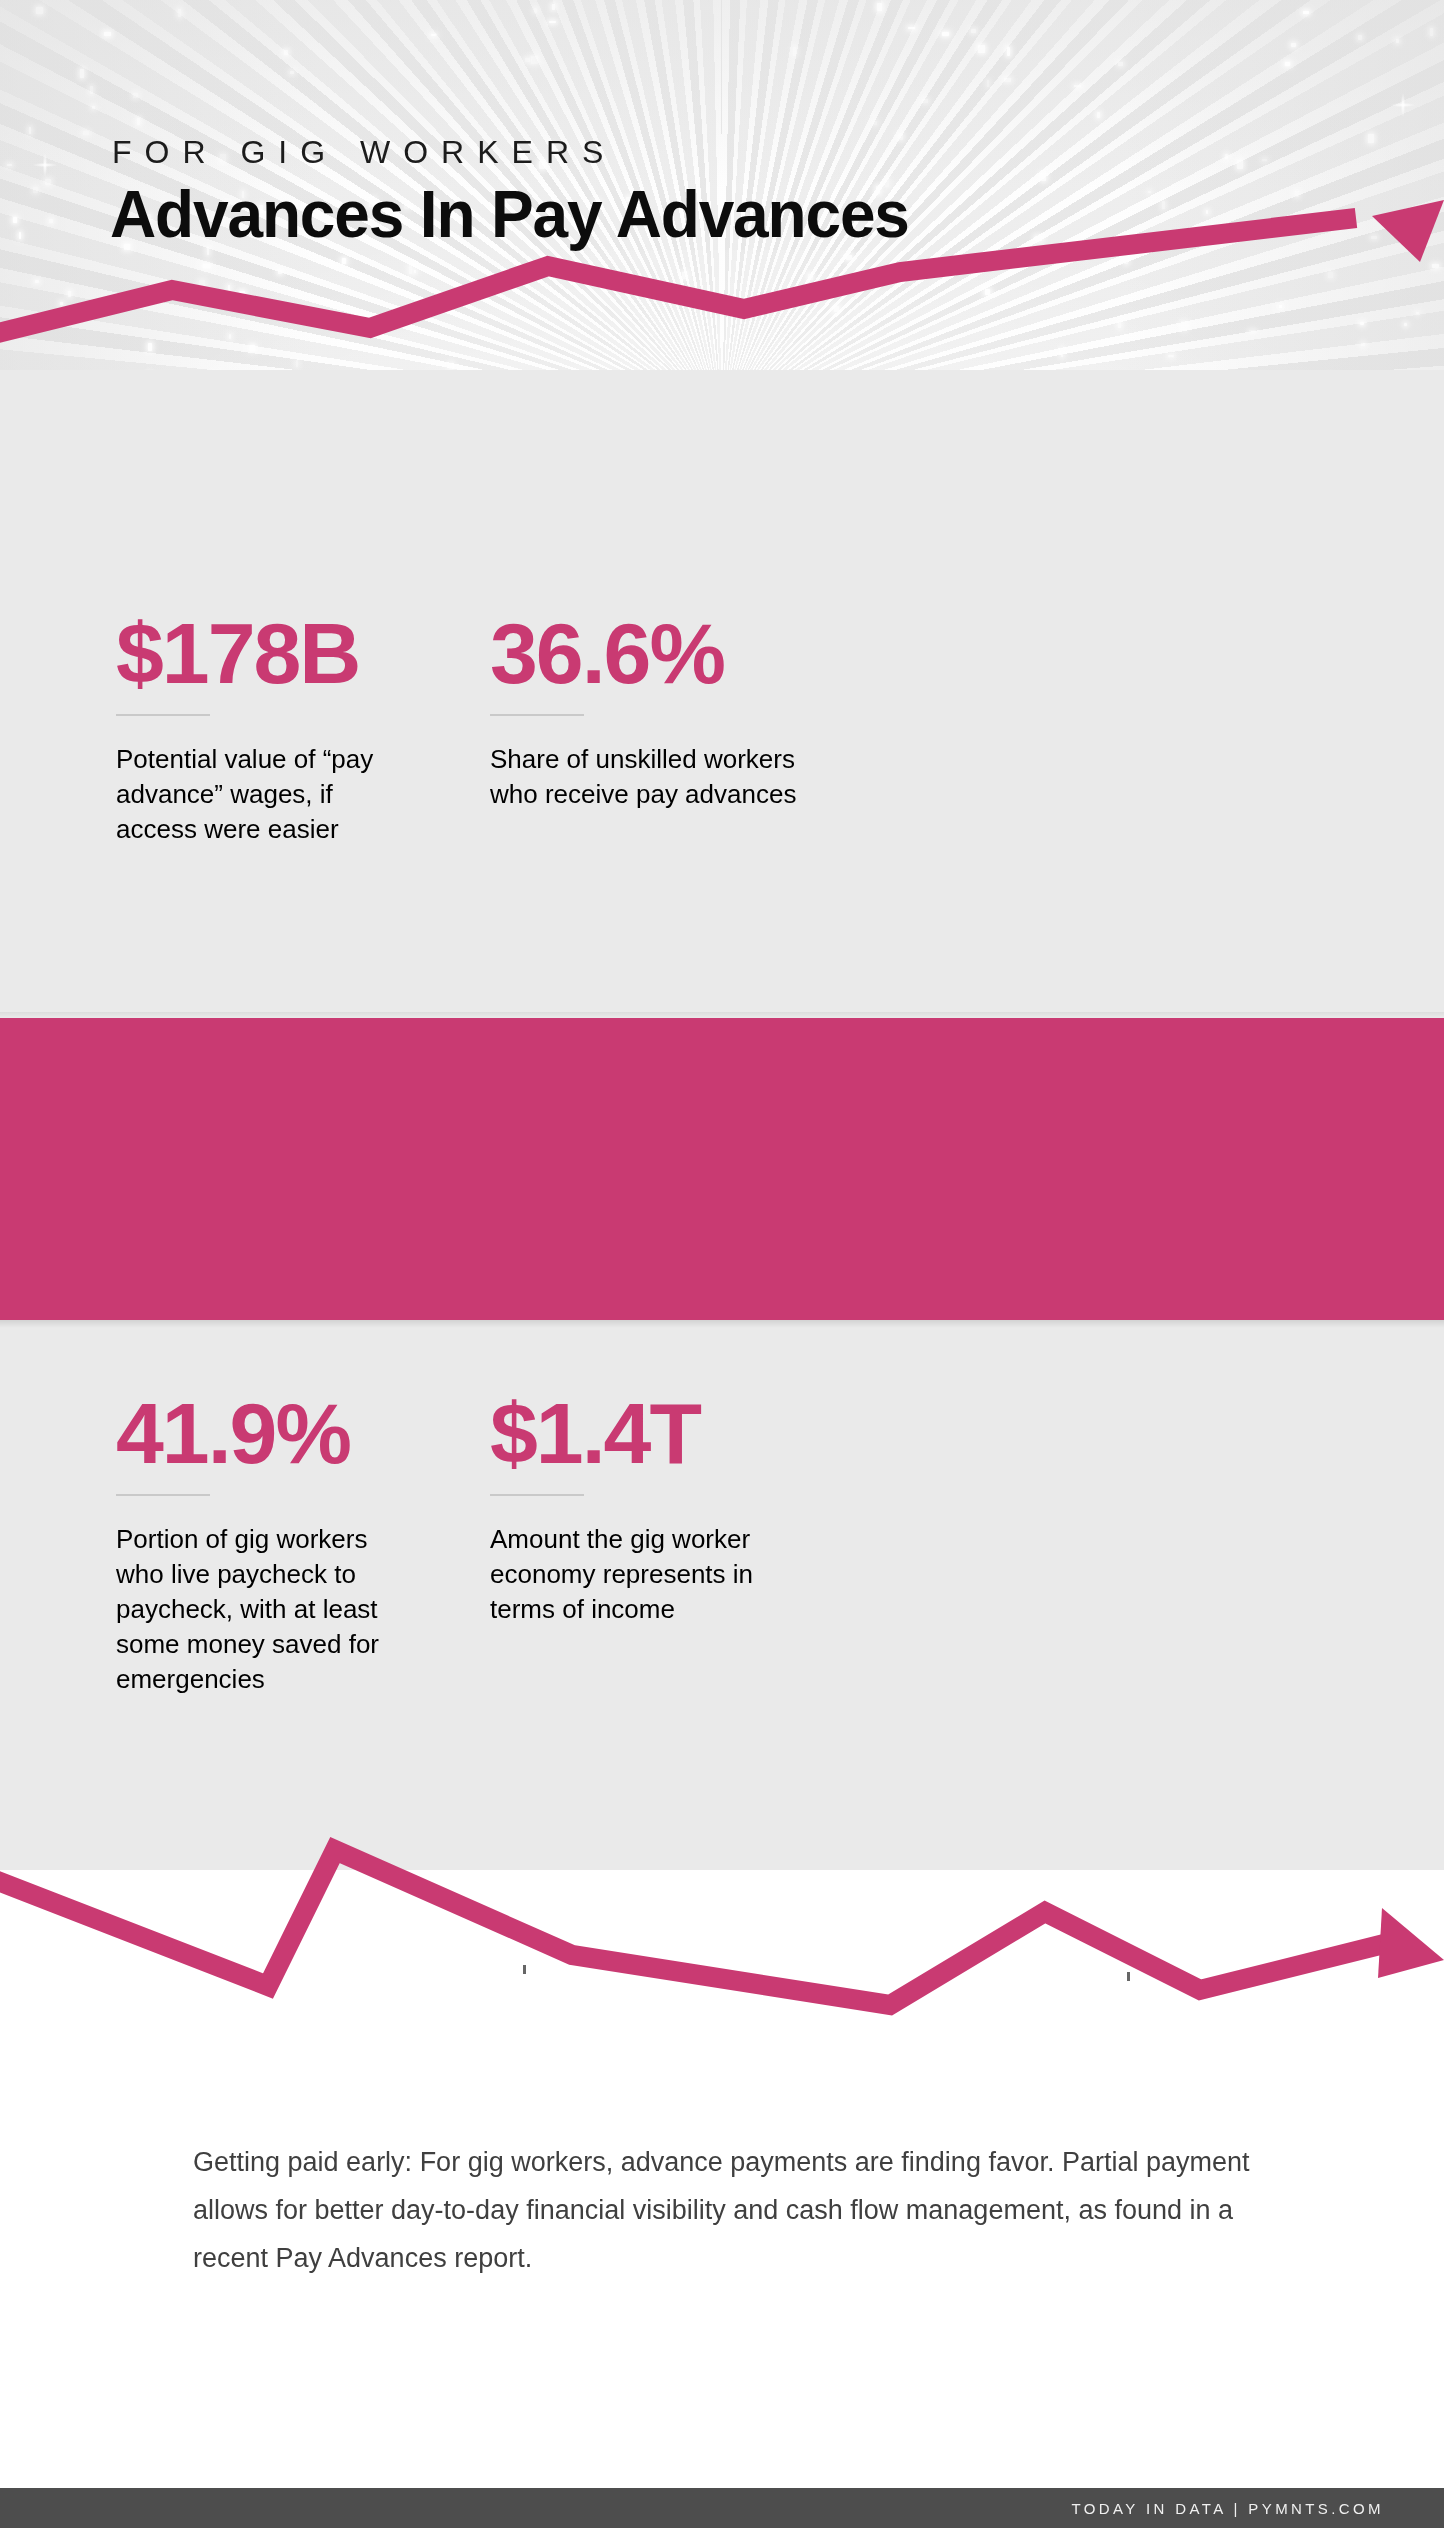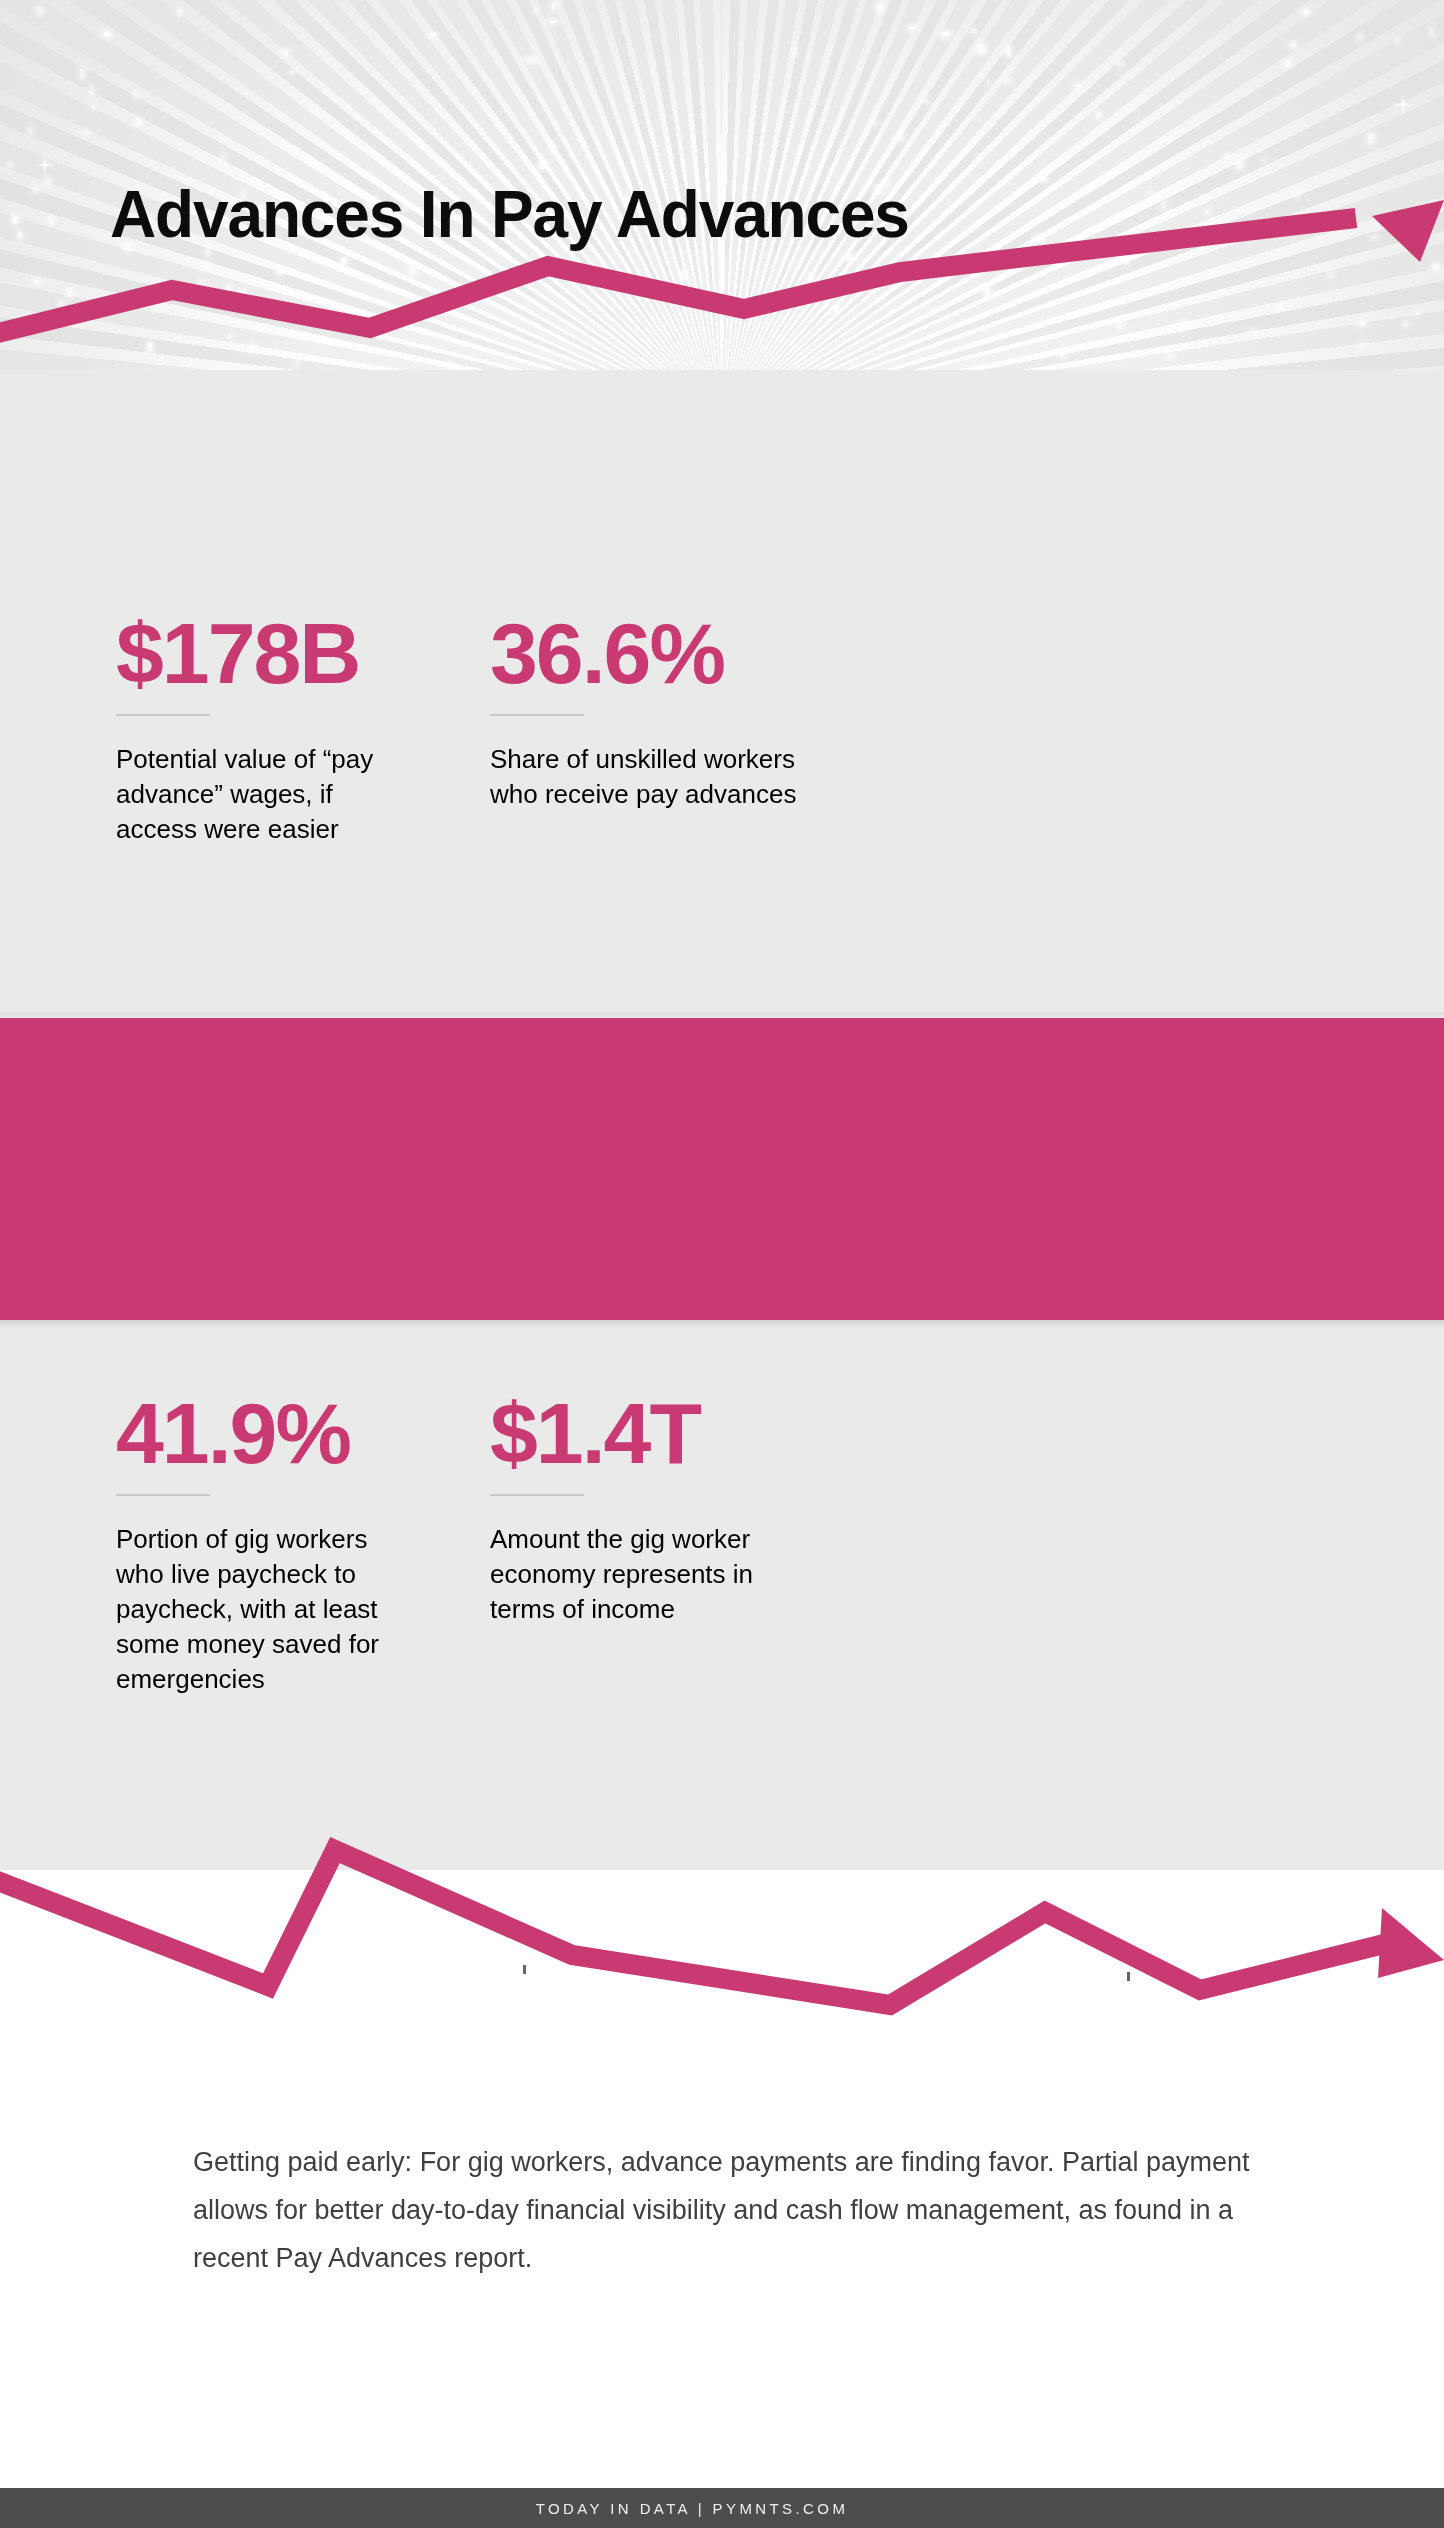--- a/index.html
+++ b/index.html
@@ -213,21 +213,21 @@
   }
 
   
   .footer-bar {
     position:absolute;
     left:0; top:2488px;
     width:1444px; height:40px;
     background:#4d4d4d;
     display:flex;
     align-items:center;
-    justify-content:center;
+    justify-content:flex-end;
     padding-right:60px;
   }
   .footer-text {
     font-size:15px;
     letter-spacing:3.4px;
     color:#f0f0f0;
     font-weight:400;
     font-family:"Liberation Sans", sans-serif;
     white-space:nowrap;
   }
@@ -367,20 +367,21 @@
         <i style="left: 1061px; top: 348px; width: 2px; height: 9px; opacity: 0.77;"></i>
         <i style="left: 1416px; top: 312px; width: 3px; height: 2px; opacity: 0.64;"></i>
         <i style="left: 49px; top: 315px; width: 3px; height: 8px; opacity: 0.65;"></i>
         <i style="left: 980px; top: 398px; width: 2px; height: 7px; opacity: 0.7;"></i>
         <i style="left: 1041px; top: 173px; width: 5px; height: 8px; opacity: 0.84;"></i>
       </div>
     <div class="star-big" style="left:28px; top:148px;"></div>
     <div class="star-big" style="left:1390px; top:92px; width:26px; height:26px;"></div>
   </div>
 
+  <div class="kicker">FOR GIG WORKERS</div>
   <div class="headline">Advances In Pay Advances</div>
 
   <div class="panel-gray"></div>
 
   <svg class="zig zig-top" viewBox="0 0 1444 250" preserveAspectRatio="none">
     <polyline points="-10,135 172,90 370,128 548,66 744,109 900,72 1356,18" fill="none" stroke="#c93a72" stroke-width="20" stroke-linejoin="miter"></polyline>
     <polygon points="1444,0 1372,16 1420,62" fill="#c93a72"></polygon>
   </svg>
 
   <svg class="zig zig-bottom" viewBox="0 0 1444 280" preserveAspectRatio="none">

